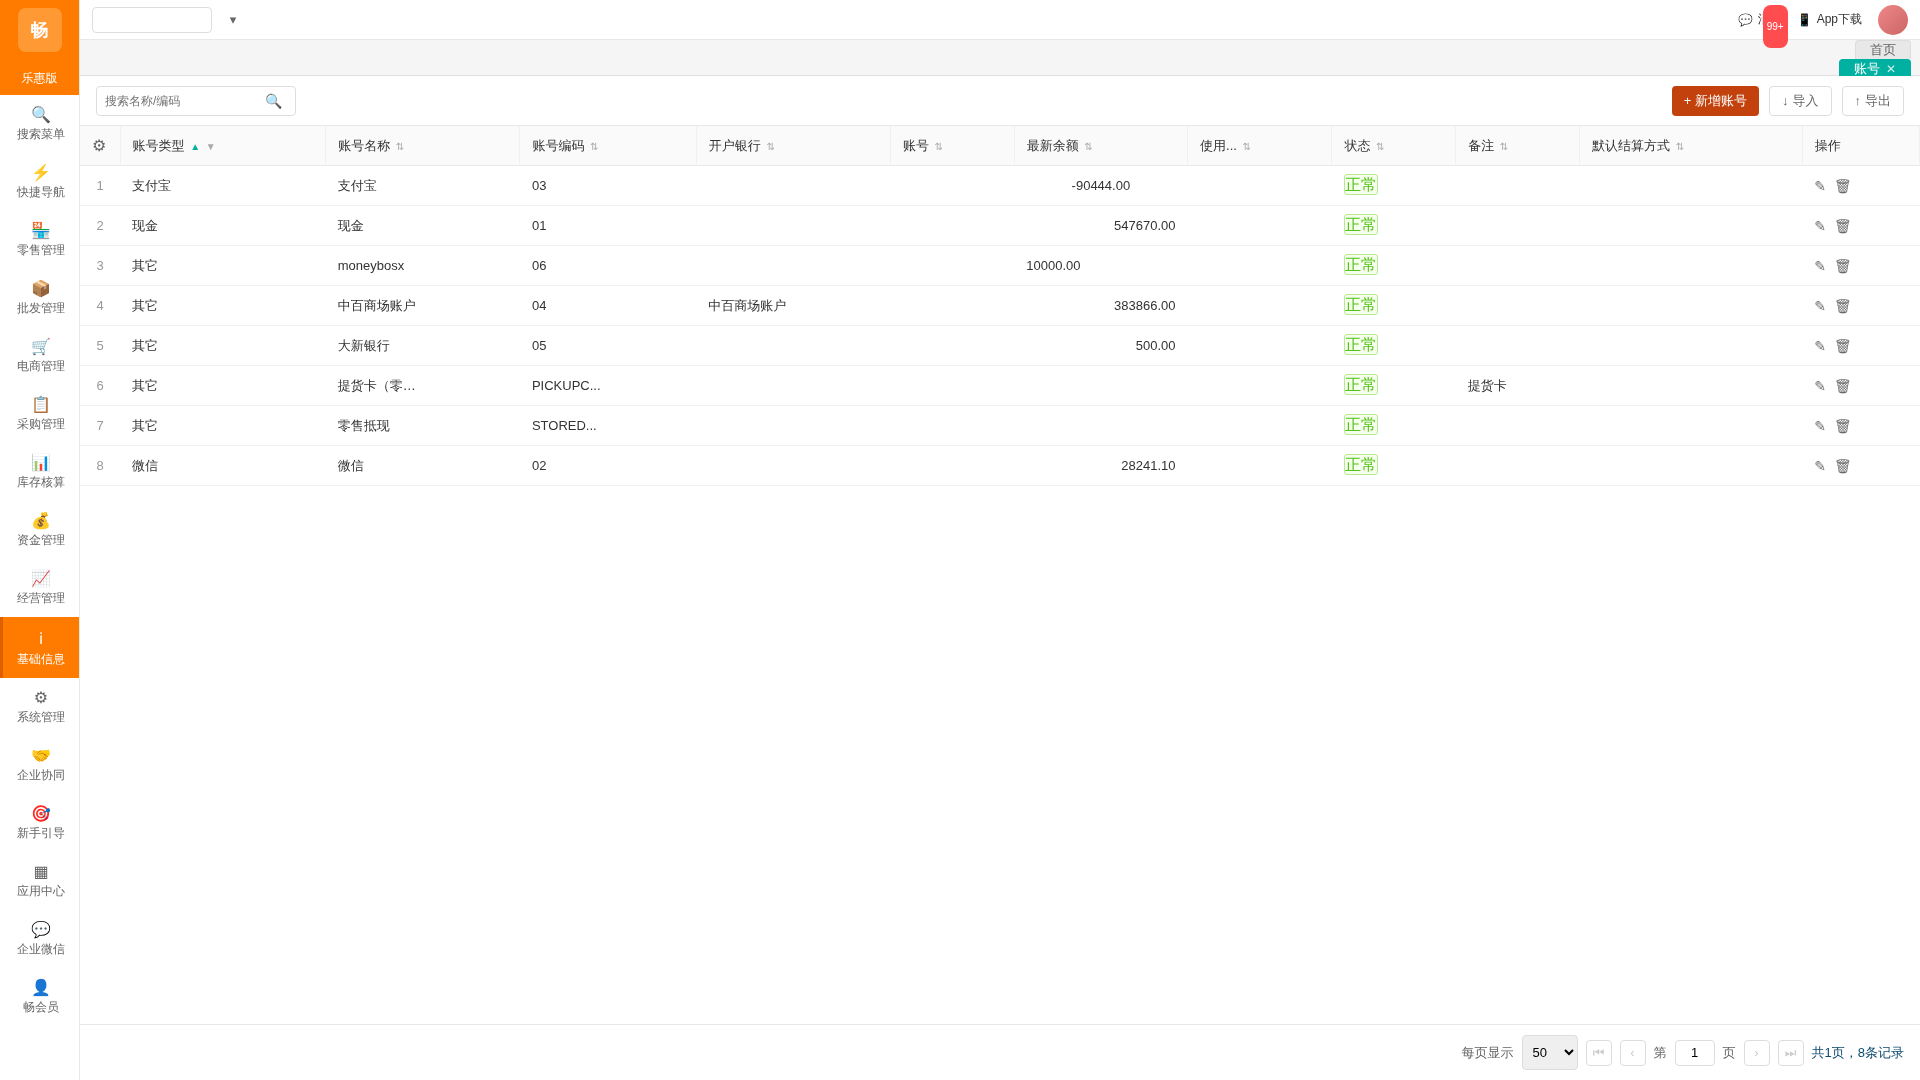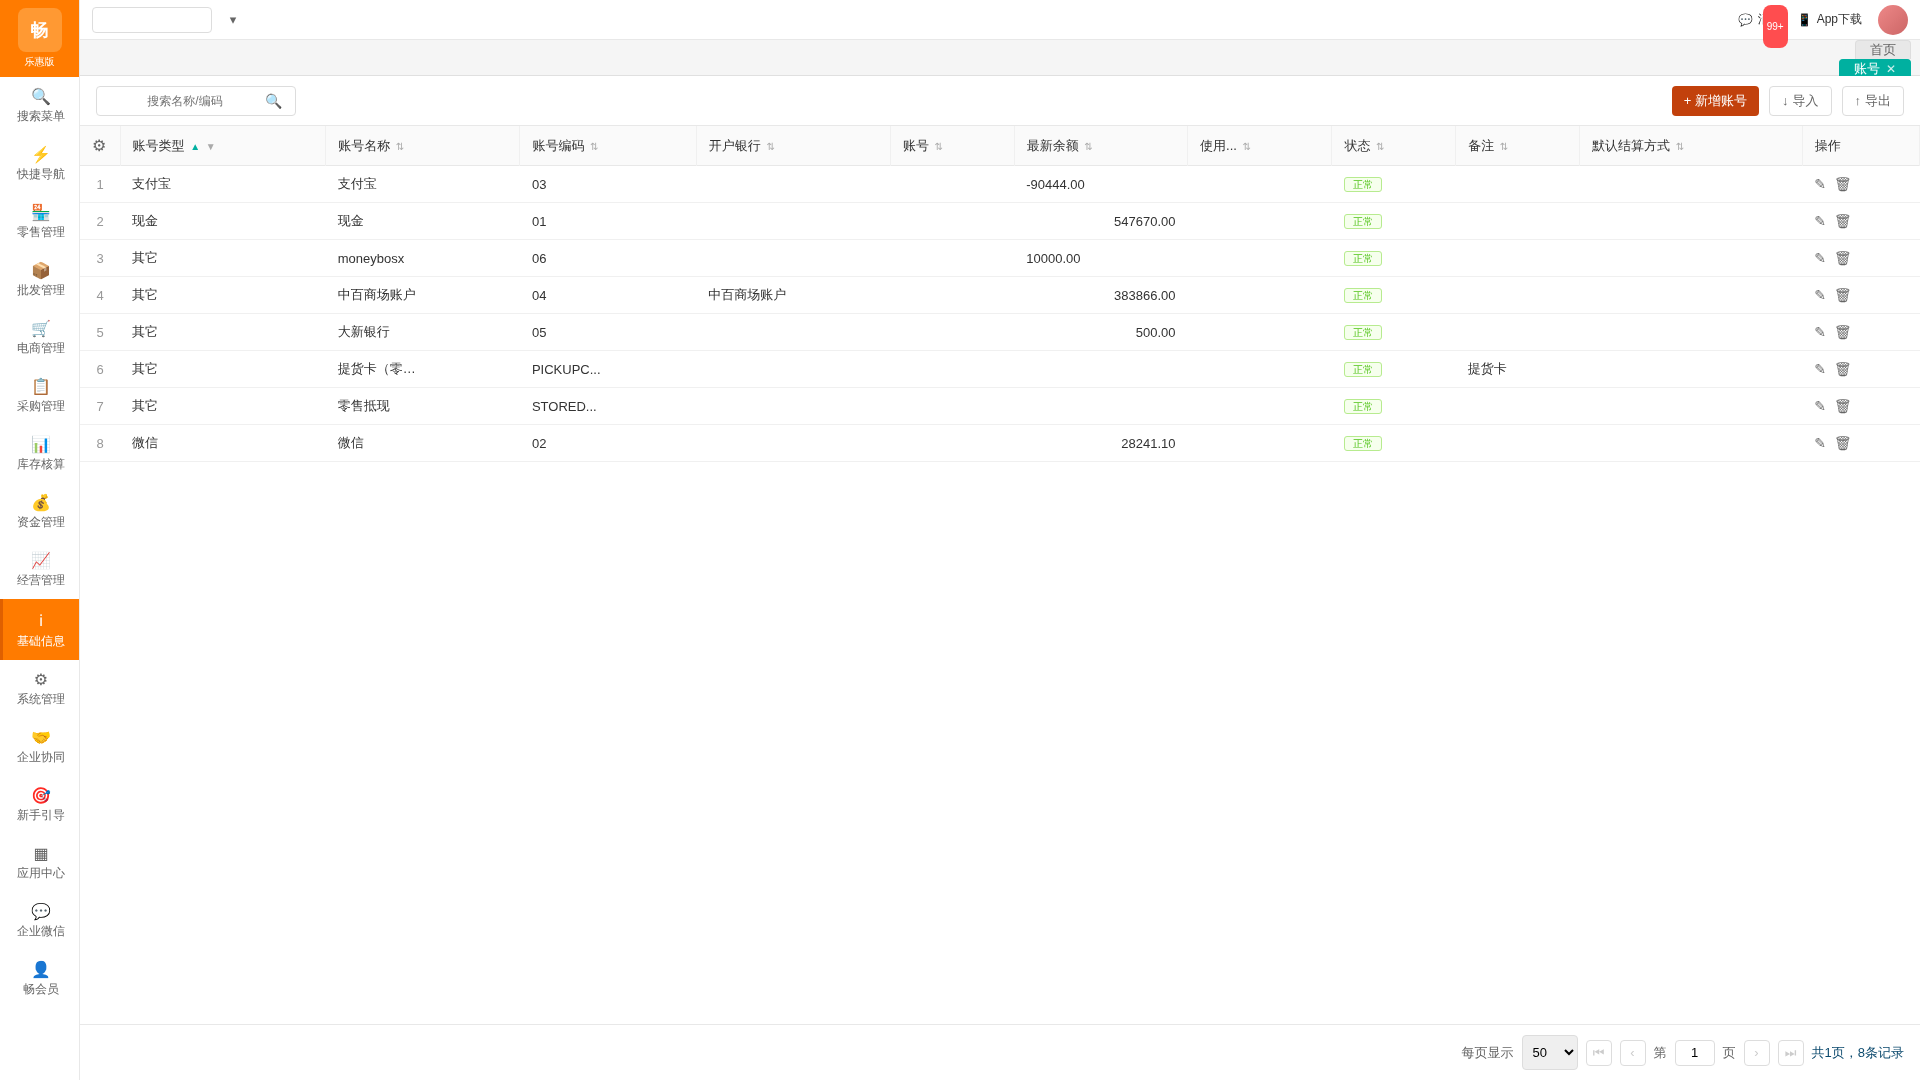--- a/index.html
+++ b/index.html
@@ -31,22 +31,22 @@
       border-radius: 8px;
       display: flex;
       align-items: center;
       justify-content: center;
       color: white;
       font-size: 18px;
       font-weight: bold;
     }
     .logo-text {
       color: white;
-      font-size: 10px;
-      margin-top: 3px;
+      font-size: 12px;
+      margin-top: 18px;
     }
     .sidebar-menu-item {
       width: 100%;
       display: flex;
       flex-direction: column;
       align-items: center;
       padding: 10px 0;
       cursor: pointer;
       color: #666;
       font-size: 12px;
@@ -220,21 +220,20 @@
       height: 30px;
       padding: 0 8px;
       width: 200px;
     }
     .search-input {
       border: none;
       outline: none;
       font-size: 12px;
       color: #999;
       width: 160px;
-      text-align: center;
     }
     .search-icon-btn {
       background: none;
       border: none;
       cursor: pointer;
       color: #999;
       font-size: 14px;
     }
     .btn-add {
       background: #c2410c;
@@ -305,22 +304,22 @@
       padding: 9px 12px;
       color: #333;
       white-space: nowrap;
     }
     .row-num { color: #999; text-align: center; }
     .status-badge {
       background: #f6ffed;
       color: #52c41a;
       border: 1px solid #b7eb8f;
       border-radius: 3px;
-      padding: 1px 8px;
-      font-size: 10px;
+      padding: 1px 0;
+      font-size: 16px;
     }
     .action-btns {
       display: flex;
       gap: 8px;
     }
     .action-btn {
       color: #666;
       cursor: pointer;
       font-size: 14px;
     }
@@ -562,21 +561,21 @@
           </tr>
         </thead>
         <tbody id="table-body">
         <tr>
     <td class="row-num">1</td>
     <td>支付宝</td>
     <td>支付宝</td>
     <td>03</td>
     <td></td>
     <td></td>
-    <td style="text-align:left;">-90444.00</td>
+    <td style="text-align:center;">-90444.00</td>
     <td></td>
     <td><span class="status-badge">正常</span></td>
     <td></td>
     <td></td>
     <td>
       <div class="action-btns">
         <span class="action-btn" title="编辑">✎</span>
         <span class="action-btn" title="删除">🗑</span>
       </div>
     </td>

